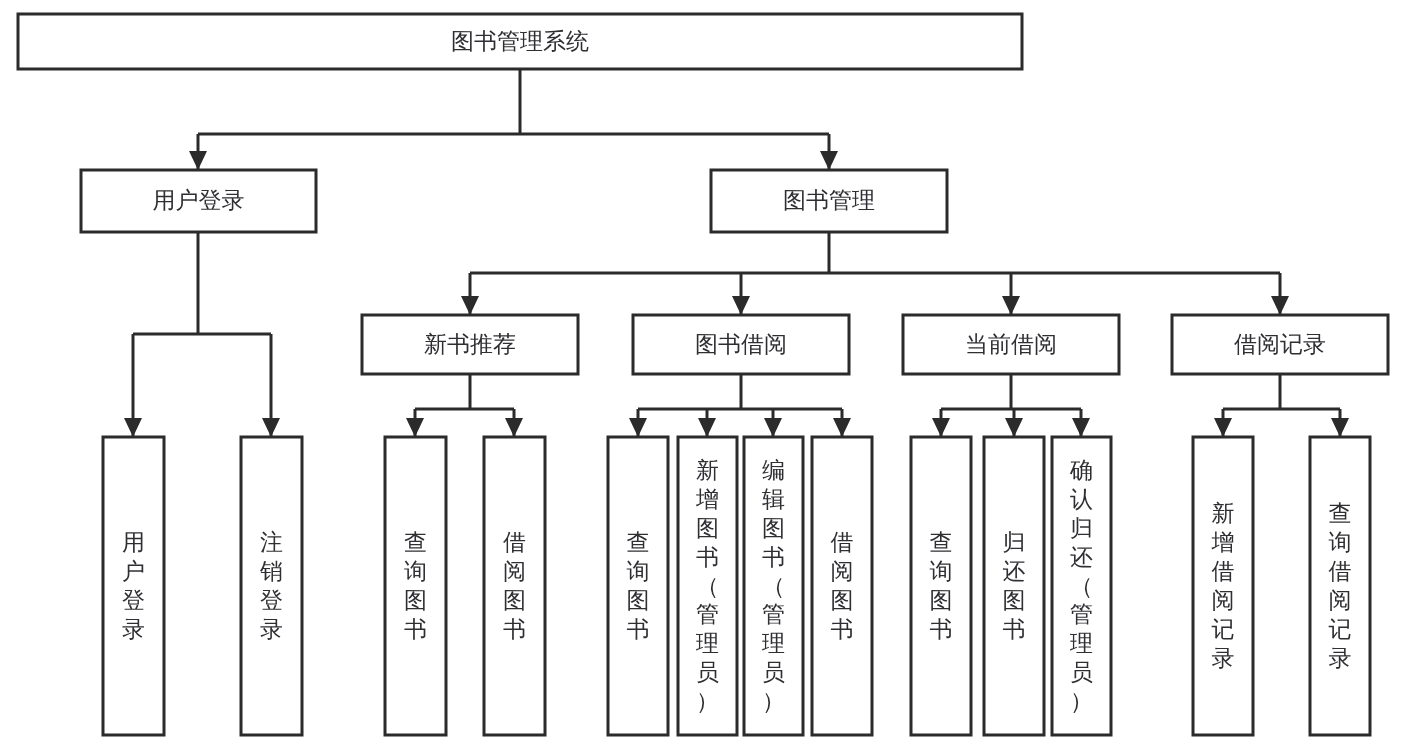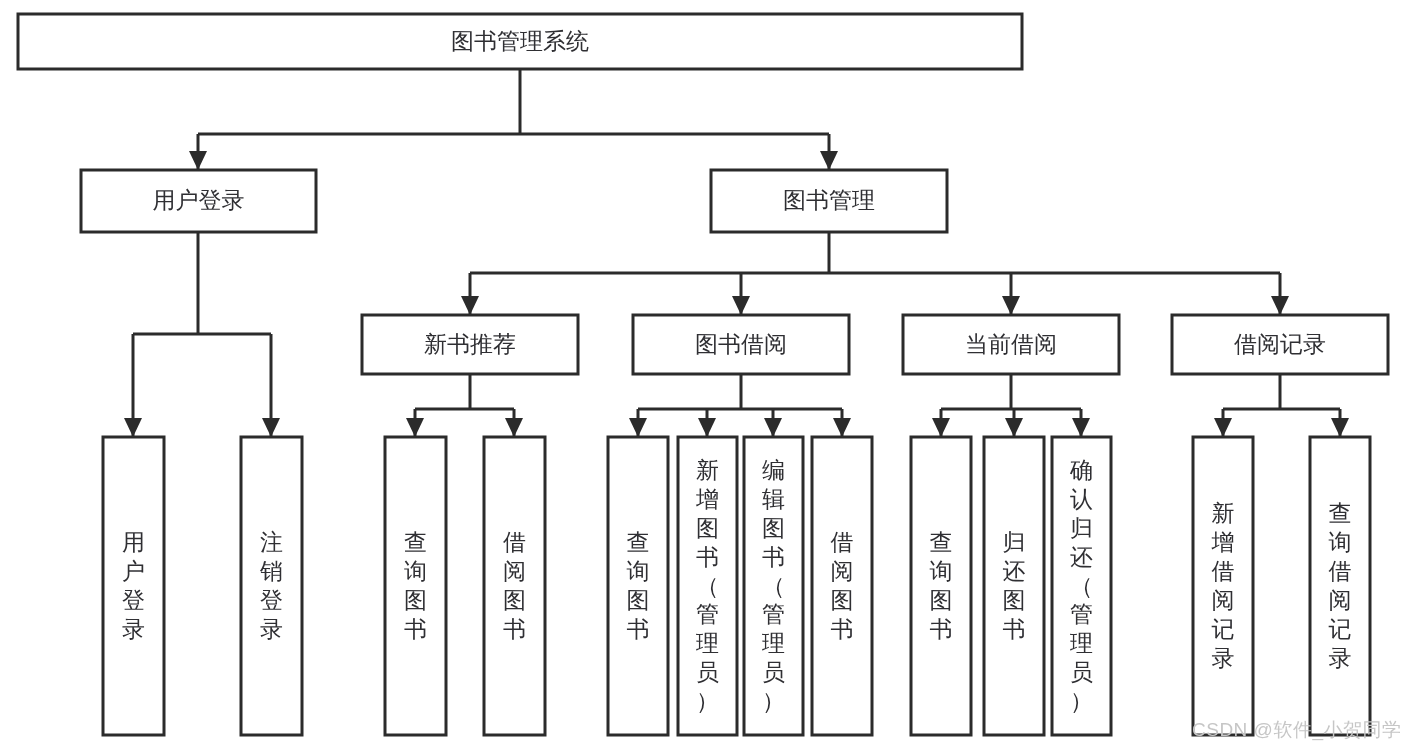--- a/index.html
+++ b/index.html
@@ -169,15 +169,14 @@
       <div class="vlabel" style="left: 678px; top: 437px; width: 59px; height: 298px;"><span>新</span><span>增</span><span>图</span><span>书</span><span>（</span><span>管</span><span>理</span><span>员</span><span>）</span></div>
       <div class="vlabel" style="left: 744px; top: 437px; width: 59px; height: 298px;"><span>编</span><span>辑</span><span>图</span><span>书</span><span>（</span><span>管</span><span>理</span><span>员</span><span>）</span></div>
       <div class="vlabel" style="left: 812px; top: 437px; width: 60px; height: 298px;"><span>借</span><span>阅</span><span>图</span><span>书</span></div>
       <div class="vlabel" style="left: 911px; top: 437px; width: 60px; height: 298px;"><span>查</span><span>询</span><span>图</span><span>书</span></div>
       <div class="vlabel" style="left: 984px; top: 437px; width: 60px; height: 298px;"><span>归</span><span>还</span><span>图</span><span>书</span></div>
       <div class="vlabel" style="left: 1052px; top: 437px; width: 59px; height: 298px;"><span>确</span><span>认</span><span>归</span><span>还</span><span>（</span><span>管</span><span>理</span><span>员</span><span>）</span></div>
       <div class="vlabel" style="left: 1193px; top: 437px; width: 60px; height: 298px;"><span>新</span><span>增</span><span>借</span><span>阅</span><span>记</span><span>录</span></div>
       <div class="vlabel" style="left: 1310px; top: 437px; width: 60px; height: 298px;"><span>查</span><span>询</span><span>借</span><span>阅</span><span>记</span><span>录</span></div>
     </div>
 
-  <div class="watermark" style="left: 1192px; top: 717px; color: rgb(198, 198, 198);">CSDN @软件_小贺同学</div>
 
 </div>
 
 </body></html>

